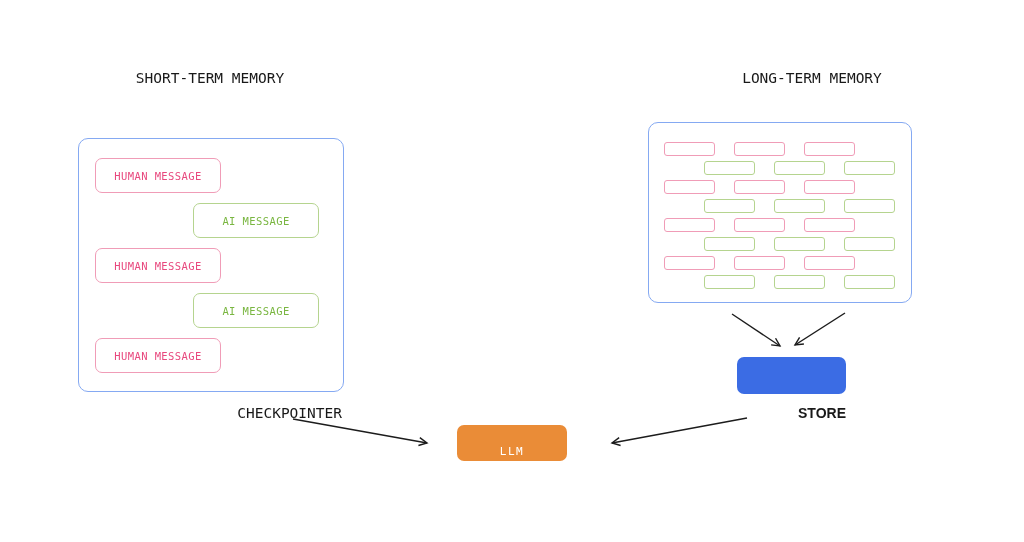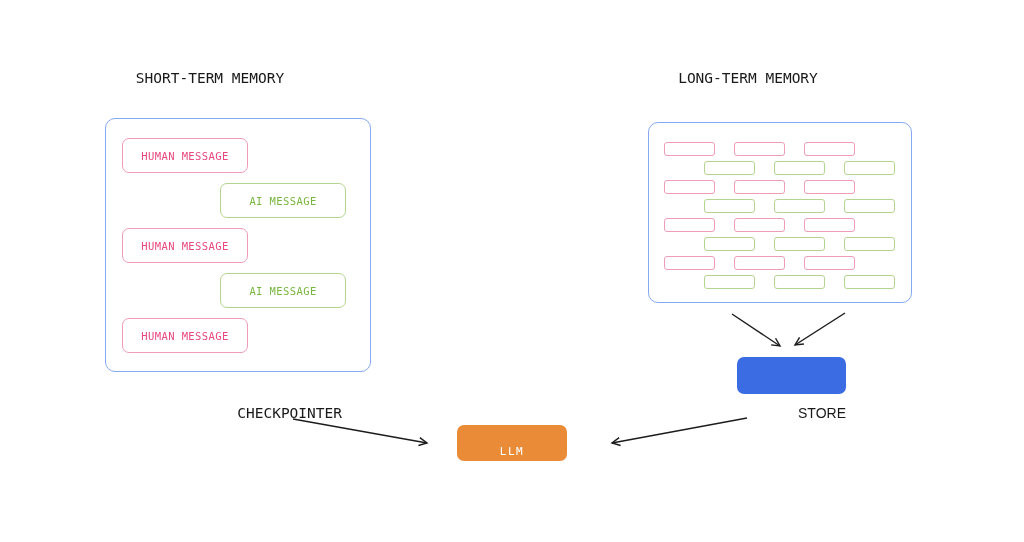--- a/index.html
+++ b/index.html
@@ -18,25 +18,25 @@
   .canvas{
     position:relative;width:1024px;height:542px;background:#ffffff;
     overflow:hidden;font-family:"DejaVu Sans Mono",monospace;
   }
   .title{
     position:absolute;top:70px;width:264px;text-align:center;
     font-size:14.5px;font-weight:500;color:var(--title-black);
     font-family:"DejaVu Sans Mono",monospace;white-space:nowrap;
   }
   .title.short{left:78px;}
-  .title.long{left:616px;text-align:center;}
+  .title.long{left:680px;text-align:center;}
 
   .st-box{
-    position:absolute;left:78px;top:118px;width:266px;height:254px;
-    border:1.4px solid var(--container-blue-border);border-radius:10px;margin-left:27px;
+    position:absolute;left:78px;top:138px;width:266px;height:254px;
+    border:1.4px solid var(--container-blue-border);border-radius:10px;
   }
   .messages{
     position:absolute;inset:0;display:flex;flex-direction:column;
     gap:10px;padding-top:19px;align-items:flex-start;
   }
   .message{
     width:126px;height:35px;border-radius:7px;flex:0 0 auto;
     display:flex;align-items:center;justify-content:center;
     font-size:10.5px;letter-spacing:0.4px;white-space:nowrap;
     font-family:"DejaVu Sans Mono",monospace;
@@ -67,21 +67,21 @@
   }
   .caption{
     position:absolute;color:var(--title-black);white-space:nowrap;text-align:right;
   }
   .cp-caption{
     left:78px;top:405px;width:264px;
     font-family:"DejaVu Sans Mono",monospace;font-size:14.5px;font-weight:500;
   }
   .store-caption{
     left:737px;top:405px;width:109px;
-    font-family:"Liberation Sans","DejaVu Sans",sans-serif;font-size:14px;font-weight:400;
+    font-family:"Liberation Sans","DejaVu Sans",sans-serif;font-size:14px;font-weight:700;
   }
   .llm-box{
     position:absolute;left:457px;top:425px;width:110px;height:36px;
     background:var(--llm-orange-fill);border-radius:7px;
     display:flex;align-items:center;justify-content:center;
   }
   .llm-box span{
     color:#ffffff;font-family:"DejaVu Sans Mono",monospace;
     font-size:11px;letter-spacing:1.5px;margin-top:16px;
   }

